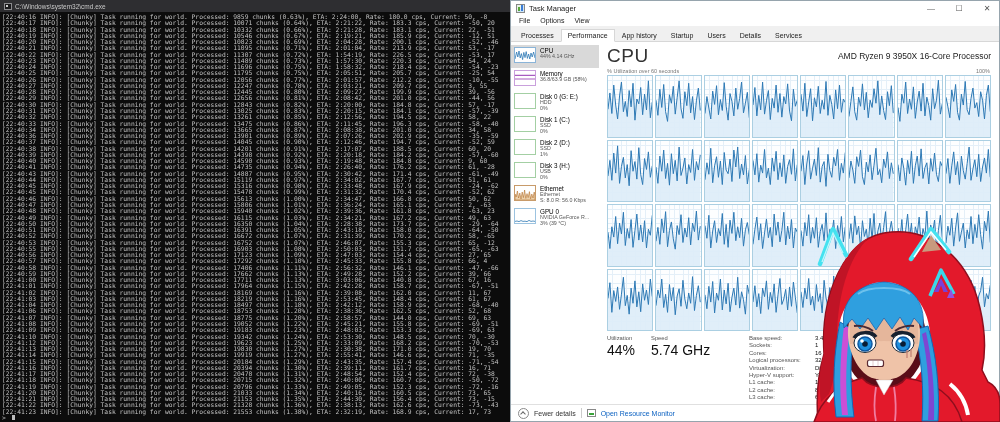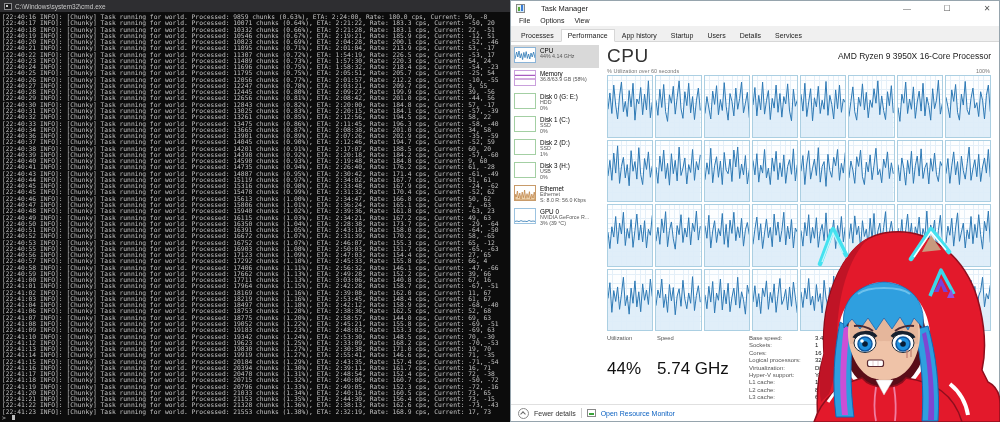--- a/index.html
+++ b/index.html
@@ -10,21 +10,21 @@
   .term-titlebar{height:12px;background:#2e2e31;display:flex;align-items:center;gap:3px;padding:0 4px;}
   .term-icon{width:8px;height:7px;background:#1a1a1c;border:1px solid #8a8a8e;box-sizing:border-box;position:relative;}
   .term-icon:before{content:"";position:absolute;left:1px;top:1px;width:2px;height:2px;background:#cfcfcf;}
   .term-title{color:#c8c8c8;font-size:6.5px;white-space:nowrap;}
   .term-body{padding:2px 2px 0 2px;font-family:"DejaVu Sans Mono",monospace;font-size:6.3px;line-height:6.28px;color:#c2c2c2;white-space:pre;overflow:hidden;}
   .t-line{height:6.28px;}
   .t-cursor{display:inline-block;width:3.5px;height:5px;background:#bdbdbd;vertical-align:baseline;margin-left:2px;}
 
   
   .tm{position:absolute;left:510px;top:0;width:490px;height:422px;background:#fff;border:1px solid #96a4ad;box-sizing:border-box;display:flex;flex-direction:column;}
-  .tm-titlebar{height:14px;display:flex;align-items:center;padding-left:5px;gap:16px;flex:none;}
+  .tm-titlebar{height:14px;display:flex;align-items:center;padding-left:5px;gap:4px;flex:none;}
   .tm-appicon{width:9px;height:9px;border:1px solid #888;box-sizing:border-box;background:linear-gradient(135deg,#e8f4e8 0 50%,#cfe6f7 50% 100%);position:relative;}
   .tm-appicon:before{content:"";position:absolute;left:1px;bottom:1px;width:2px;height:4px;background:#57a639;}
   .tm-appicon:after{content:"";position:absolute;left:4px;bottom:1px;width:2px;height:6px;background:#3b7dd8;}
   .tm-title{font-size:7.5px;color:#222;flex:1;}
   .win-btn{width:24px;height:14px;display:flex;align-items:center;justify-content:center;font-size:8px;color:#555;cursor:default;}
   .tm-menubar{height:11px;display:flex;align-items:center;padding-left:3px;flex:none;}
   .menu-item{font-size:7px;color:#222;padding:0 5px;}
   .tm-tabs{height:15px;background:#f0f0f0;display:flex;align-items:flex-end;padding-left:3px;border-bottom:1px solid #d7d7d7;flex:none;}
   .tab{font-size:7px;color:#222;padding:2px 6px 2px 6px;border:1px solid transparent;margin-bottom:-1px;}
   .tab.selected{background:#fff;border:1px solid #d7d7d7;border-bottom-color:#fff;}
@@ -52,21 +52,21 @@
     background-image:
       repeating-linear-gradient(to right,transparent 0 3.9px,#e4eff8 3.9px 4.7px),
       repeating-linear-gradient(to bottom,transparent 0 3.9px,#e4eff8 3.9px 4.7px);}
   .cell svg{position:absolute;inset:0;width:100%;height:100%;}
 
   
   .tm-stats{display:flex;padding-top:4px;flex:1;}
   .stats-left{width:142px;flex:none;}
   .sl-row{display:flex;gap:16px;margin-bottom:3px;}
   .sl-lab{font-size:5.8px;color:#555;}
-  .sl-val{font-size:17px;color:#111;margin-top:18px;white-space:nowrap;}
+  .sl-val{font-size:14px;color:#111;margin-top:1px;white-space:nowrap;}
   .stats-right{font-size:6px;color:#111;}
   .sr-row{display:flex;line-height:7.4px;}
   .sr-lab{width:66px;color:#555;}
   .sr-val{color:#111;}
 
   
   .tm-footer{height:16px;border-top:1px solid #e0e0e0;display:flex;align-items:center;padding:0 7px;gap:5px;flex:none;background:#fff;}
   .chev-circle{width:9px;height:9px;border:1px solid #8a8a8a;border-radius:50%;position:relative;}
   .chev-circle:before{content:"";position:absolute;left:2px;top:3.5px;width:3px;height:3px;border-left:1px solid #666;border-top:1px solid #666;transform:rotate(45deg);}
   .fewer{font-size:7px;color:#333;}

